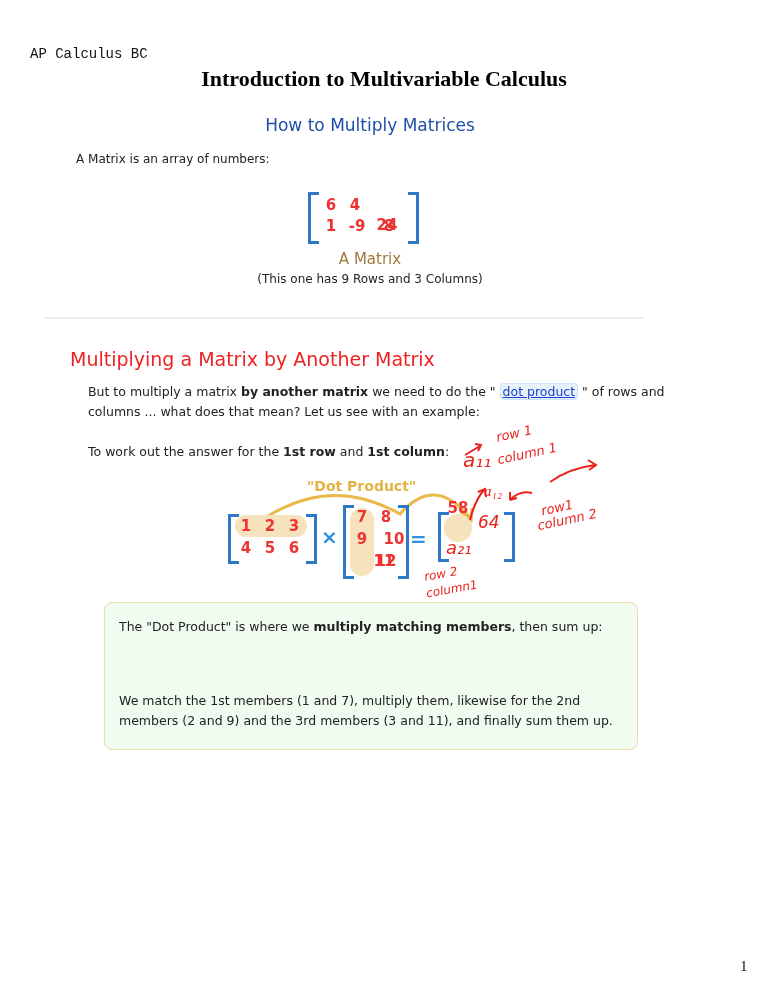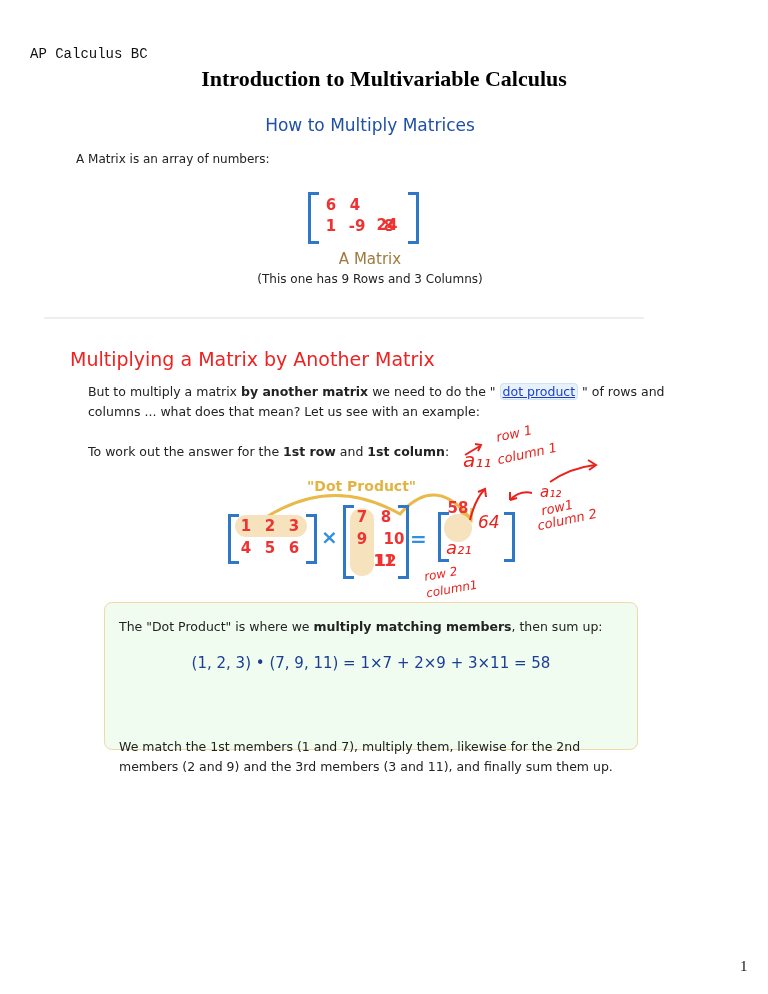--- a/index.html
+++ b/index.html
@@ -109,27 +109,26 @@
   <path d="M25 25 L40 16" fill="none" stroke="#e8231e" stroke-width="2"></path>
   <path d="M35 14 L41 15 L38 21" fill="none" stroke="#e8231e" stroke-width="2"></path>
   <path d="M70 70 Q 80 60 92 63" fill="none" stroke="#e8231e" stroke-width="2"></path>
   <path d="M70 70 L70 62 M70 70 L77 68" fill="none" stroke="#e8231e" stroke-width="2"></path>
   <path d="M110 52 Q 130 38 155 35" fill="none" stroke="#e8231e" stroke-width="2"></path>
   <path d="M148 30 L156 35 L149 40" fill="none" stroke="#e8231e" stroke-width="2"></path>
 </svg>
 <div class="hw" style="left:463px;top:448px;font-size:20px;">a₁₁</div>
 <div class="hw" style="left:496px;top:426px;font-size:13px;transform:rotate(-12deg);">row 1</div>
 <div class="hw" style="left:497px;top:446px;font-size:13px;transform:rotate(-12deg);">column 1</div>
-<div class="hw" style="left:540px;top:483px;font-size:15px;">a₁₂</div>
+<div class="hw" style="left:484px;top:483px;font-size:15px;font-family:Liberation Serif, serif;">a₁₂</div>
 <div class="hw" style="left:478px;top:512px;font-size:17px;">64</div>
 <div class="hw" style="left:541px;top:500px;font-size:13px;transform:rotate(-12deg);">row1</div>
 <div class="hw" style="left:537px;top:512px;font-size:13px;transform:rotate(-12deg);">column 2</div>
 <div class="hw" style="left:446px;top:537px;font-size:18px;">a₂₁</div>
 <div class="hw" style="left:424px;top:567px;font-size:12px;transform:rotate(-10deg);">row 2</div>
 <div class="hw" style="left:426px;top:582px;font-size:12px;transform:rotate(-10deg);">column1</div>
 
 <div class="abs box">
   <p style="top:14px;"><span>The "Dot Product" is where we </span><b>multiply matching members</b><span>, then sum up:</span></p>
-  <p class="formula" style="top:50px;">(1, 2, 3) • (7, 9, 11) = 1×7 + 2×9 + 3×11 = 58</p>
-  <p style="top:88px;margin-top:46px;">We match the 1st members (1 and 7), multiply them, likewise for the 2nd members (2 and 9) and the 3rd members (3 and 11), and finally sum them up.</p>
+  <p style="top:88px;">We match the 1st members (1 and 7), multiply them, likewise for the 2nd members (2 and 9) and the 3rd members (3 and 11), and finally sum them up.</p>
 </div>
 
 <div class="abs pagenum">1</div>
 
 </body></html>

